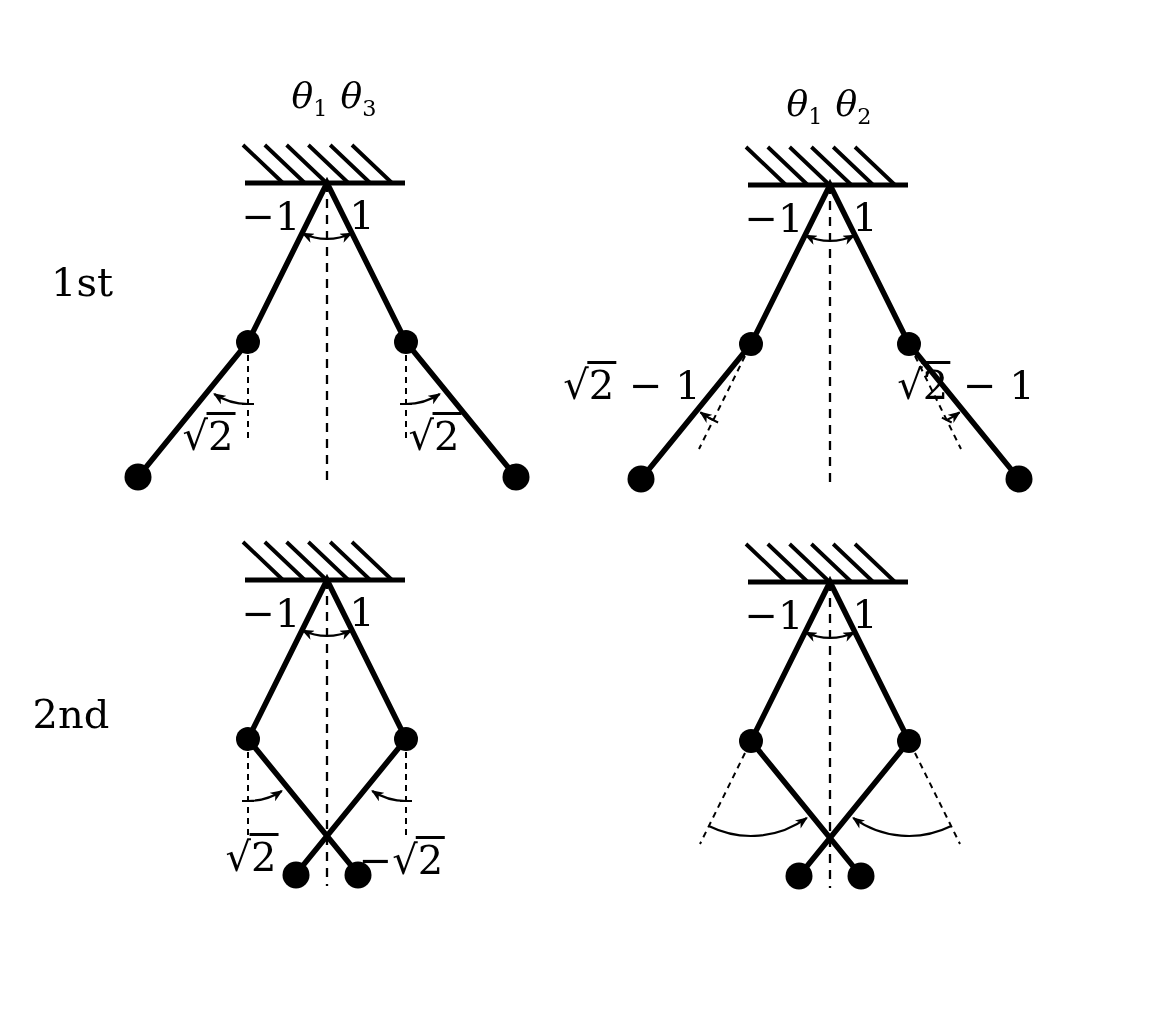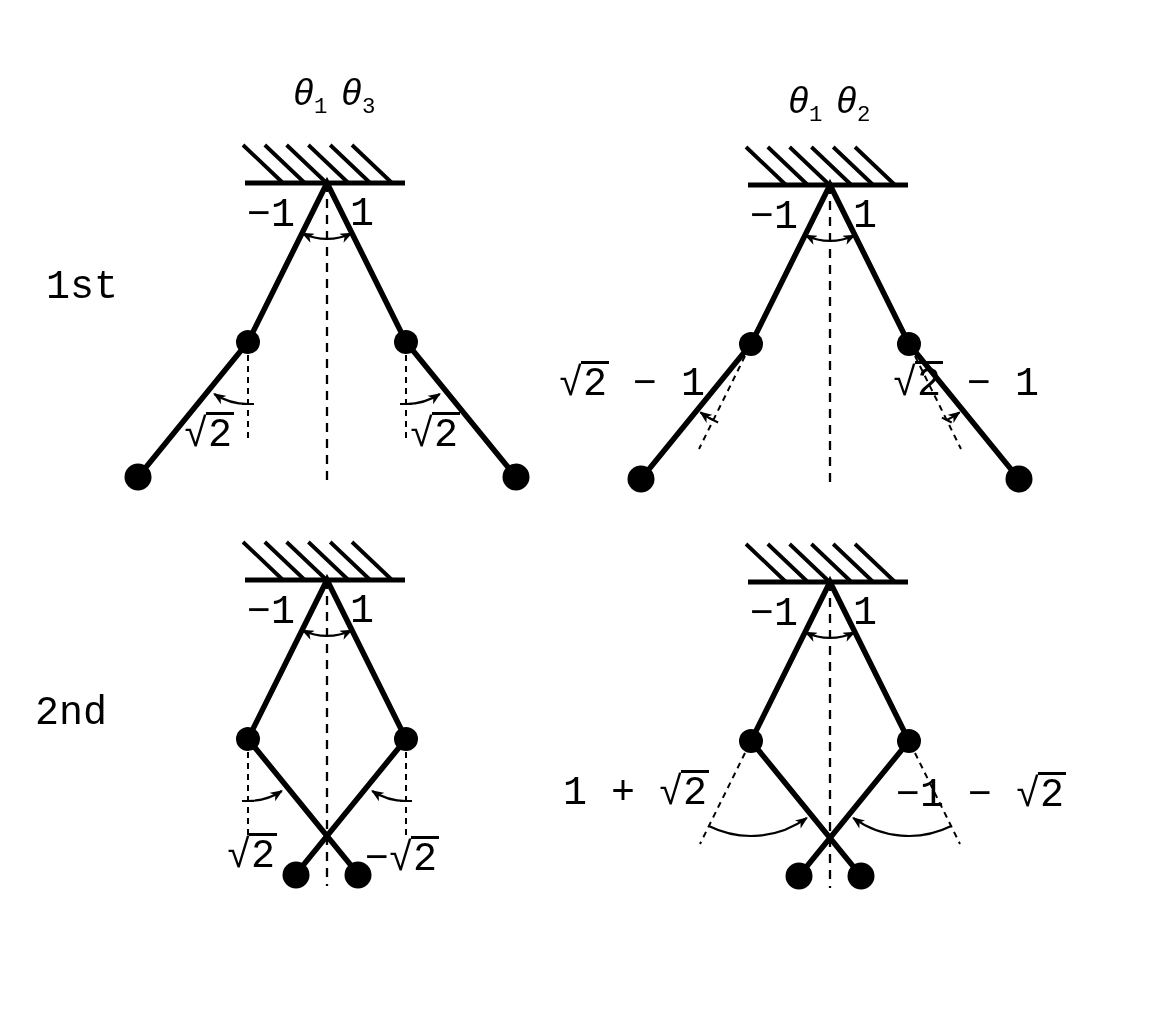--- a/index.html
+++ b/index.html
@@ -14,21 +14,20 @@
   }
   #figure svg { position: absolute; left: 0; top: 0; }
   .lbl {
     position: absolute;
     transform: translate(-50%, -50%);
     white-space: nowrap;
     font-size: 40px;
     line-height: 1;
     color: #000;
     user-select: none;
-    font-family: Liberation Mono, monospace;
   }
   .hdr { font-size: 36px; }
   .hdr .th { font-style: italic; }
   .hdr sub { font-size: 0.62em; line-height: 0; }
   .hdr .v2 { margin-left: 13px; }
   
   .rn {
     display: inline-block;
     line-height: 1;
     border-top: 3px solid #000;
@@ -118,21 +117,21 @@
       <path class="ink arc" marker-start="url(#arr)" marker-end="url(#arr)" d="M805.5,632.3 A56 56 0 0 0 854.5,632.3"></path>
       <path class="ink arc" marker-end="url(#arr)" d="M708.8,826.1 A95 95 0 0 0 806.8,817.9"></path>
       <path class="ink arc" marker-end="url(#arr)" d="M951.2,826.1 A95 95 0 0 1 853.2,817.9"></path>
       <circle class="bob" cx="751" cy="741" r="12"></circle>
       <circle class="bob" cx="909" cy="741" r="12"></circle>
       <circle class="bob" cx="799" cy="876" r="13.5"></circle>
       <circle class="bob" cx="861" cy="876" r="13.5"></circle>
     </g>
   </svg>
 
-  <div class="lbl" style="left:82px; top:288px"><span>1st</span></div>
+  <div class="lbl" style="left:82px; top:282px"><span>1st</span></div>
   <div class="lbl" style="left:71px; top:714px"><span>2nd</span></div>
 
   <div class="lbl hdr" style="left:334px; top:96px"><span class="th">θ</span><sub>1</sub><span class="th v2">θ</span><sub>3</sub></div>
   <div class="lbl hdr" style="left:829px; top:104px"><span class="th">θ</span><sub>1</sub><span class="th v2">θ</span><sub>2</sub></div>
 
   <div class="lbl" style="left:271px; top:216px"><span>−1</span></div>
   <div class="lbl" style="left:362px; top:215px"><span>1</span></div>
   <div class="lbl" style="left:209px; top:434px"><span></span><span>√</span><span class="rn">2</span><span></span></div>
   <div class="lbl" style="left:435px; top:434px"><span></span><span>√</span><span class="rn">2</span><span></span></div>
 
@@ -141,16 +140,14 @@
   <div class="lbl" style="left:632px; top:383px"><span></span><span>√</span><span class="rn">2</span><span> − 1</span></div>
   <div class="lbl" style="left:966px; top:383px"><span></span><span>√</span><span class="rn">2</span><span> − 1</span></div>
 
   <div class="lbl" style="left:271px; top:613px"><span>−1</span></div>
   <div class="lbl" style="left:362px; top:612px"><span>1</span></div>
   <div class="lbl" style="left:252px; top:855px"><span></span><span>√</span><span class="rn">2</span><span></span></div>
   <div class="lbl" style="left:402px; top:858px"><span>−</span><span>√</span><span class="rn">2</span><span></span></div>
 
   <div class="lbl" style="left:774px; top:615px"><span>−1</span></div>
   <div class="lbl" style="left:865px; top:614px"><span>1</span></div>
-  <div class="lbl" style="left:636px; top:792px"><span>1 + </span><span>√</span><span class="rn">2</span><span></span></div>
-  <div class="lbl" style="left:981px; top:794px"><span>−1 − </span><span>√</span><span class="rn">2</span><span></span></div>
 
 </div>
 
 </body></html>

